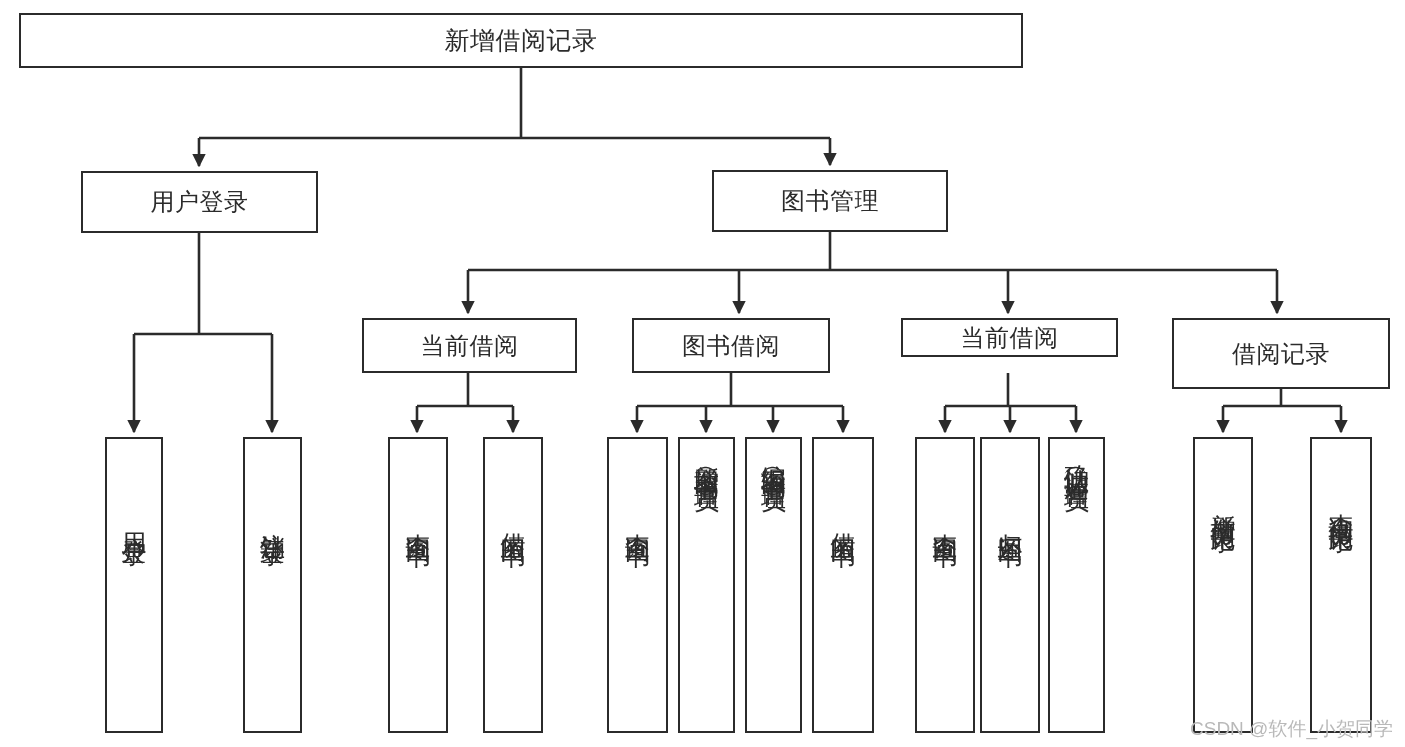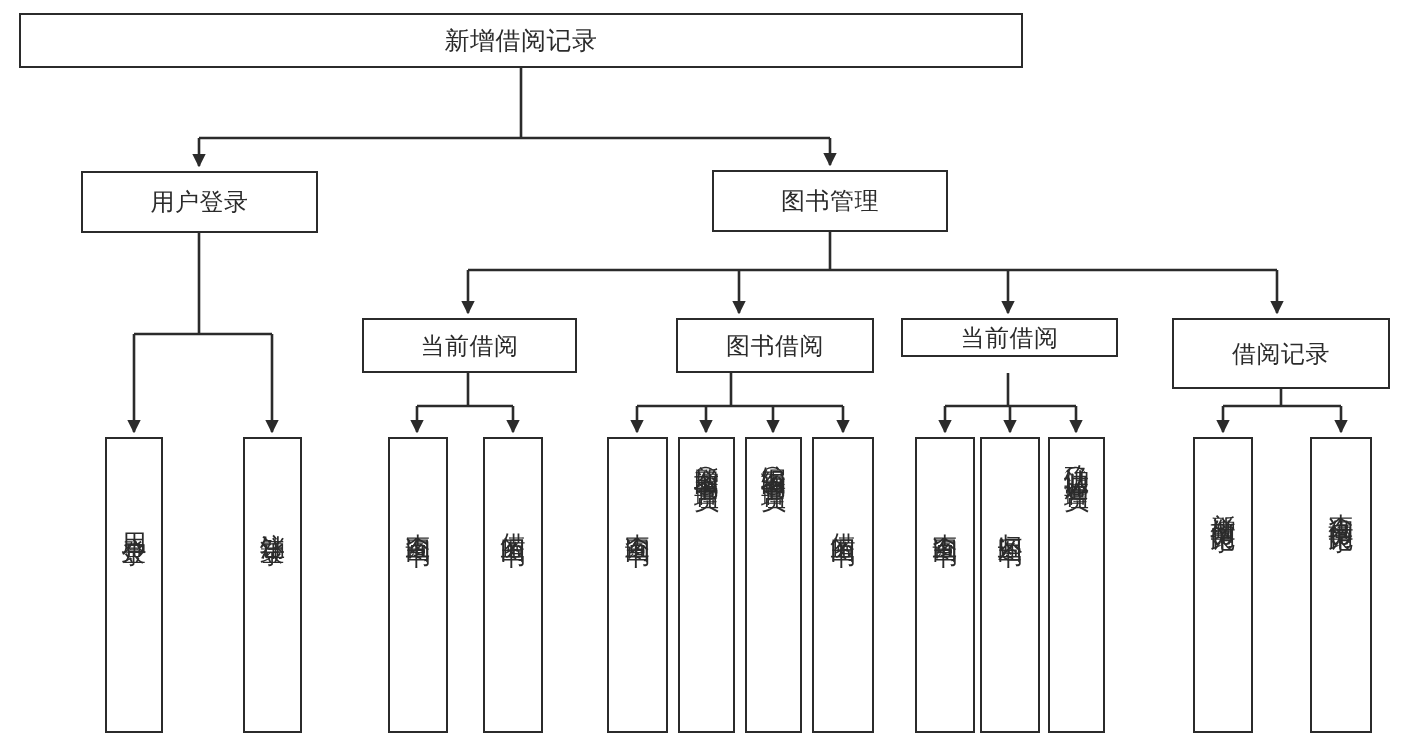--- a/index.html
+++ b/index.html
@@ -145,21 +145,21 @@
   <div class="node horiz" style="left:81px; top:171px; width:237px; height:62px;">
     <span class="label">用户登录</span>
   </div>
   <div class="node horiz" style="left:712px; top:170px; width:236px; height:62px;">
     <span class="label">图书管理</span>
   </div>
 
   <div class="node horiz" style="left:362px; top:318px; width:215px; height:55px;">
     <span class="label">当前借阅</span>
   </div>
-  <div class="node horiz" style="left:632px; top:318px; width:198px; height:55px;margin-left:44px;">
+  <div class="node horiz" style="left:632px; top:318px; width:198px; height:55px;">
     <span class="label">图书借阅</span>
   </div>
   <div class="node horiz" style="left:901px; top:318px; width:217px; height:39px;">
     <span class="label">当前借阅</span>
   </div>
   <div class="node horiz" style="left:1172px; top:318px; width:218px; height:71px;">
     <span class="label">借阅记录</span>
   </div>
 
   <div class="node vert mid" style="left:105px; top:437px; width:58px; height:296px;">
@@ -199,14 +199,15 @@
     <span class="label">确认归还（管理员）</span>
   </div>
 
   <div class="node vert mid2" style="left:1193px; top:437px; width:60px; height:296px;">
     <span class="label">新增借阅记录</span>
   </div>
   <div class="node vert mid2" style="left:1310px; top:437px; width:62px; height:296px;">
     <span class="label">查询借阅记录</span>
   </div>
 
+  <div class="watermark">CSDN @软件_小贺同学</div>
 
 </div>
 
 </body></html>

